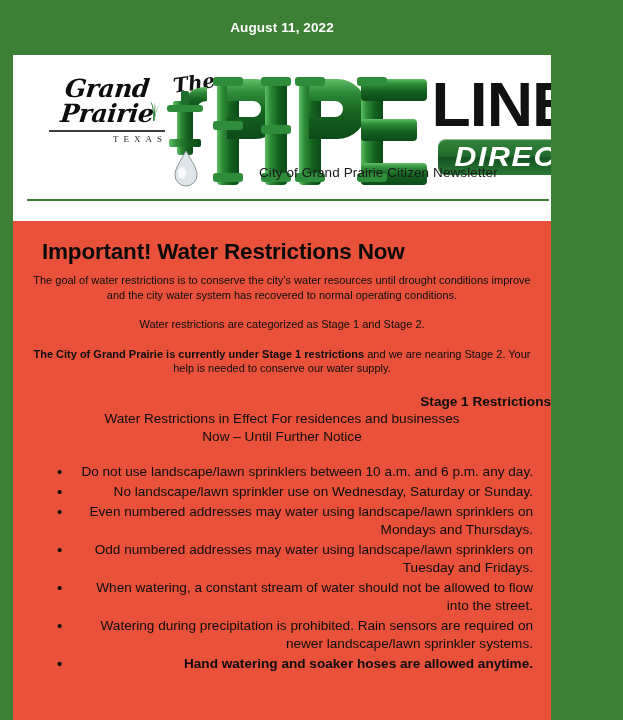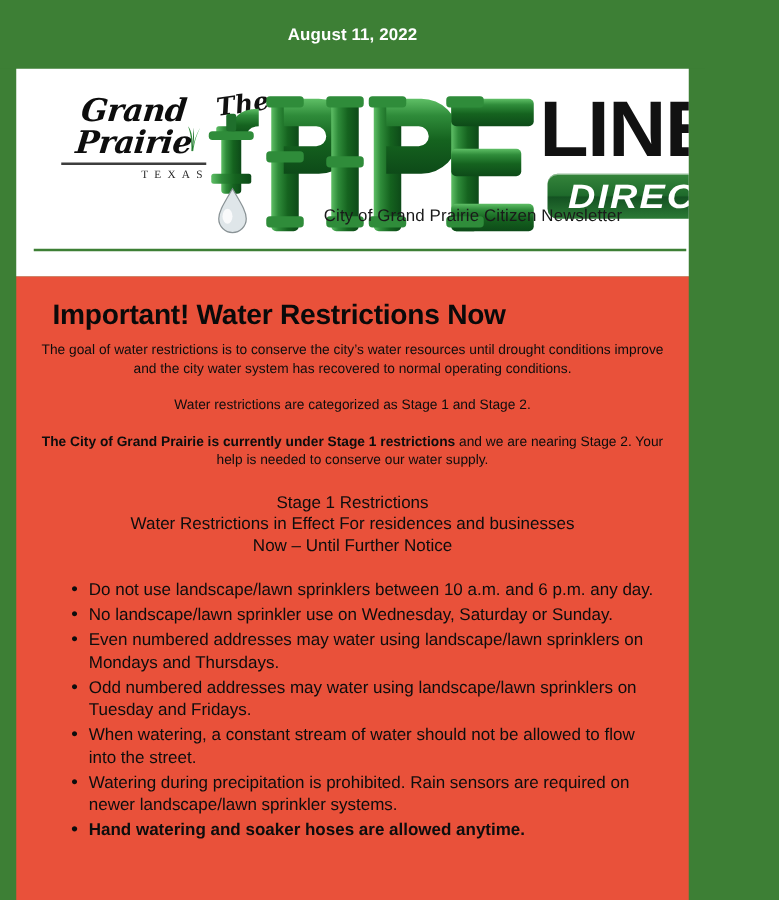--- a/index.html
+++ b/index.html
@@ -209,32 +209,34 @@
   .para b { font-weight: bold; }
 
   .stage-block {
     text-align: center;
     margin-top: 17px;
     color: #0d0d0d;
     font-size: 13.6px;
     line-height: 1.3;
   }
   .stage-title {
-    font-weight: normal;
+    font-weight: bold;
     display: block;
+    text-align: right;
   }
   .stage-sub { display: block; }
 
   .rules-list {
     margin: 17px 0 0 0;
     padding: 0 18px 0 44px;
     list-style: none;
     color: #0d0d0d;
     font-size: 13.6px;
     line-height: 1.33;
+    text-align: right;
   }
   .rules-list li {
     position: relative;
     padding-left: 14px;
     margin-bottom: 2px;
   }
   .rules-list li::before {
     content: "\2022";
     position: absolute;
     left: 0;

